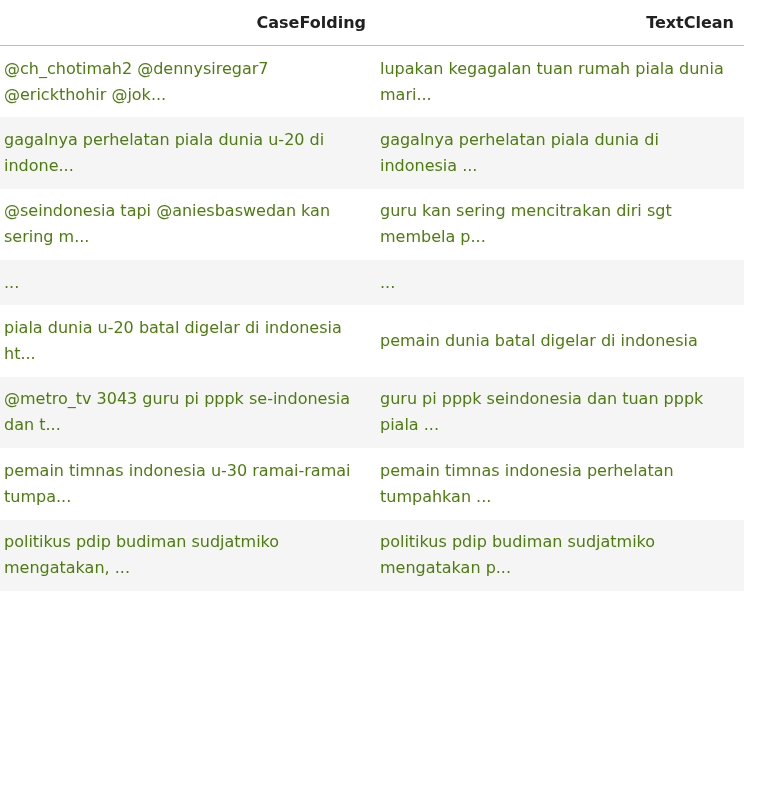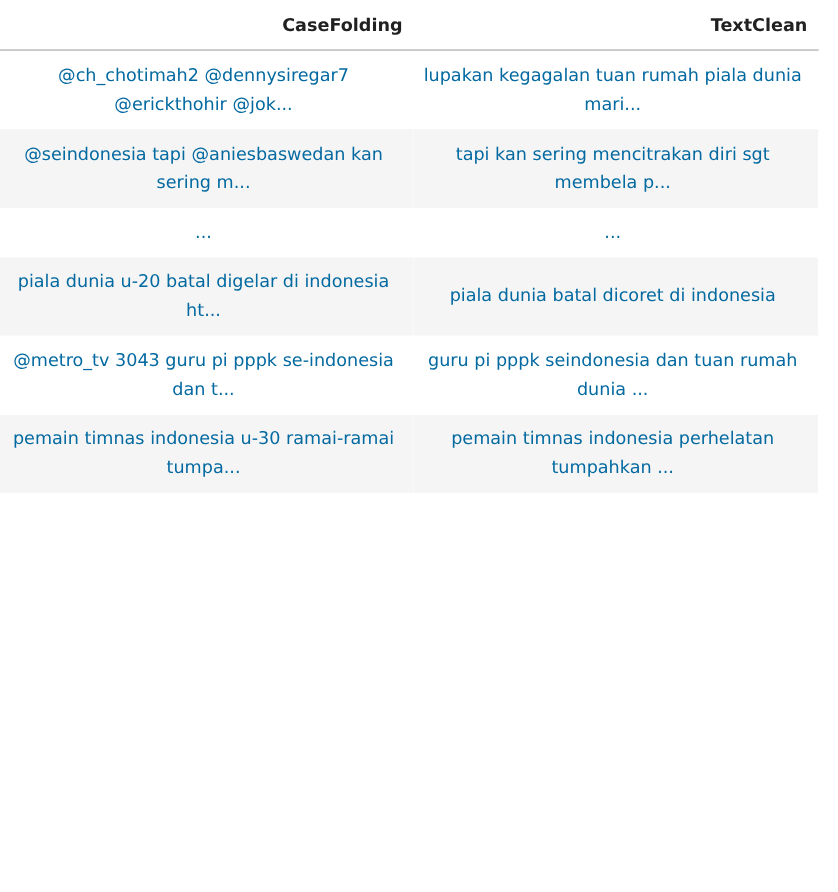--- a/index.html
+++ b/index.html
@@ -30,24 +30,24 @@
     table.dataframe th {
       font-weight: bold;
       text-align: right;
       padding: 0 10px 0 0;
       height: 45px;
       border-bottom: 1.5px solid #bdbdbd;
       vertical-align: middle;
       color: #212121;
     }
     table.dataframe td {
-      text-align: center;
+      text-align: left;
       vertical-align: middle;
       padding: 7px 10px 7px 4px;
-      color: #0369a1;
+      color: #4d7c0f;
       overflow: hidden;
     }
     table.dataframe tbody tr:nth-child(odd) { background: #ffffff; }
     table.dataframe tbody tr:nth-child(even) { background: #f5f5f5; }
     tr.row { height: 71.5px; }
     tr.ellipsis-row { height: 45px; }
     col.c1 { width: 376px; }
     col.c2 { width: 368px; }
     td.c1 { padding-right: 14px; }
     td.c2 { padding-left: 14px; }
@@ -66,34 +66,42 @@
         <th>CaseFolding</th>
         <th>TextClean</th>
       </tr>
     </thead>
     <tbody>
       <tr class="row">
         <td class="c1">@ch_chotimah2 @dennysiregar7 @erickthohir @jok...</td>
         <td class="c2">lupakan kegagalan tuan rumah piala dunia mari...</td>
       </tr>
       <tr class="row">
+        <td class="c1">gagalnya perhelatan piala dunia u-20 di indone...</td>
+        <td class="c2">gagalnya perhelatan piala dunia di indonesia ...</td>
+      </tr>
+      <tr class="row">
         <td class="c1">@seindonesia tapi @aniesbaswedan kan sering m...</td>
-        <td class="c2">tapi kan sering mencitrakan diri sgt membela p...</td>
+        <td class="c2">guru kan sering mencitrakan diri sgt membela p...</td>
       </tr>
       <tr class="ellipsis-row">
         <td class="c1">...</td>
         <td class="c2">...</td>
       </tr>
       <tr class="row">
         <td class="c1">piala dunia u-20 batal digelar di indonesia ht...</td>
-        <td class="c2">piala dunia batal dicoret di indonesia</td>
+        <td class="c2">pemain dunia batal digelar di indonesia</td>
       </tr>
       <tr class="row">
         <td class="c1">@metro_tv 3043 guru pi pppk se-indonesia dan t...</td>
-        <td class="c2">guru pi pppk seindonesia dan tuan rumah dunia ...</td>
+        <td class="c2">guru pi pppk seindonesia dan tuan pppk piala ...</td>
       </tr>
       <tr class="row">
         <td class="c1">pemain timnas indonesia u-30 ramai-ramai tumpa...</td>
         <td class="c2">pemain timnas indonesia perhelatan tumpahkan ...</td>
+      </tr>
+      <tr class="row">
+        <td class="c1">politikus pdip budiman sudjatmiko mengatakan, ...</td>
+        <td class="c2">politikus pdip budiman sudjatmiko mengatakan p...</td>
       </tr>
     </tbody>
   </table>
 </div>
 
 </body></html>

